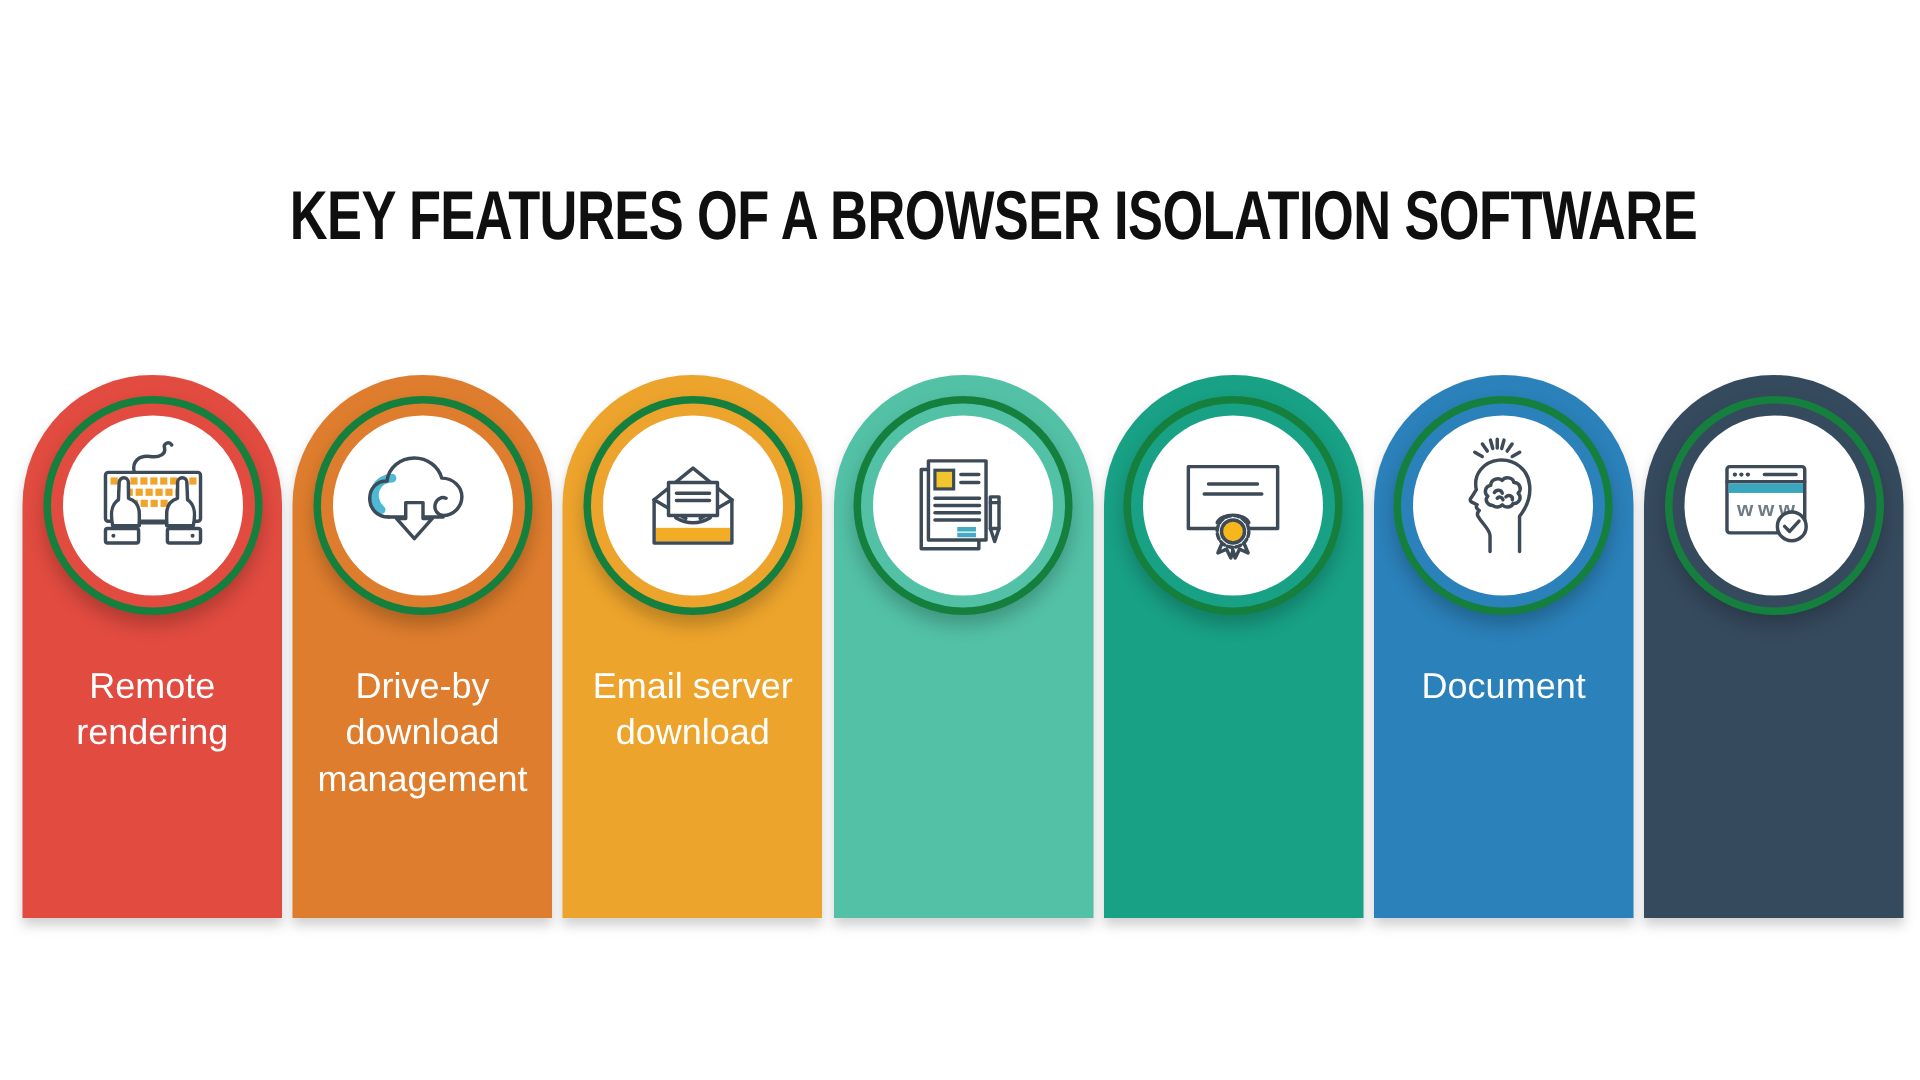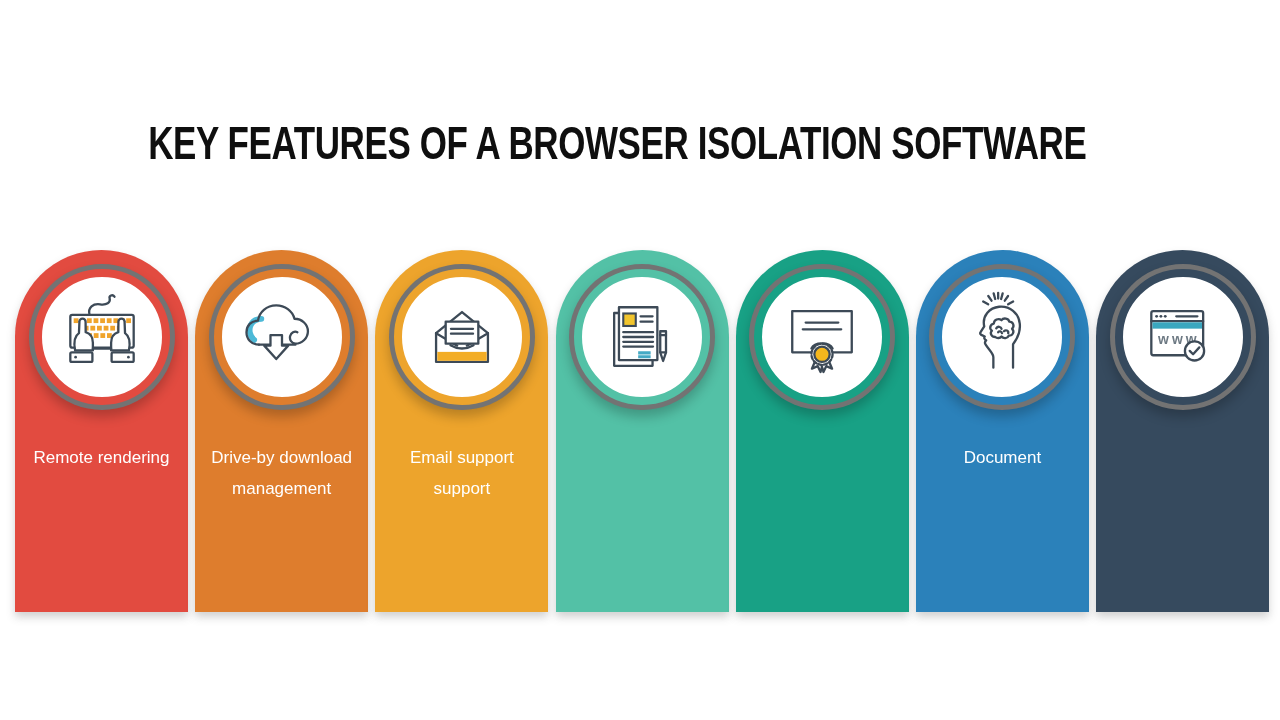--- a/index.html
+++ b/index.html
@@ -1,49 +1,49 @@
 <!DOCTYPE html>
 <html><head>
 <meta charset="utf-8">
 <style>
   * { margin:0; padding:0; box-sizing:border-box; }
   html,body { background:#ffffff; }
   .stage {
     position:relative; width:1280px; height:720px; background:#ffffff;
     overflow:hidden; font-family:"Liberation Sans", sans-serif;
   }
-  .title-wrap { position:absolute; top:116px; left:0; width:100%; text-align:left; }
+  .title-wrap { position:absolute; top:116px; left:0; width:100%; text-align:right; }
   .title-wrap span {
     display:inline-block; white-space:nowrap;
     font-size:46px; font-weight:bold; letter-spacing:-0.5px; color:#0f0f0f;
     transform:scaleX(0.76); transform-origin:center;
   }
   .cards { position:absolute; left:15px; top:250px; display:flex; gap:7.2px; }
   .card {
     width:173px; height:362px; background:var(--card-color,#888);
     border-radius:87px 87px 0 0;
     box-shadow:0 5px 8px rgba(90,90,90,0.28);
     display:flex; flex-direction:column; align-items:center;
   }
   .circle-outer {
     width:146px; height:146px; margin-top:14px; border-radius:50%;
-    background:#737373; box-shadow:0 7px 12px rgba(0,0,0,0.22);
+    background:#15803d; box-shadow:0 7px 12px rgba(0,0,0,0.22);
     display:flex; align-items:center; justify-content:center; flex:none;text-decoration:underline;
   }
   .circle-inner {
     width:136px; height:136px; border-radius:50%;
     border:8px solid var(--card-color,#888); background:#ffffff;
     display:flex; align-items:center; justify-content:center;
   }
   .icon { width:96px; height:96px; display:block; }
   .sk { fill:none; stroke:#3d4a57; stroke-width:2.4; stroke-linecap:round; stroke-linejoin:round; }
   .wf { fill:#ffffff; }
   .card-label {
     margin-top:32px; padding:0 13px; color:#ffffff; text-align:center;
-    font-size:17px; line-height:31px; font-weight:400;
+    font-size:24px; line-height:31px; font-weight:400;
   }
 </style>
 </head>
 <body>
 
 <div class="stage">
 
   <div class="title-wrap">
     <span>KEY FEATURES OF A BROWSER ISOLATION SOFTWARE</span>
   </div>
@@ -112,21 +112,21 @@
             <path class="sk" d="M23,46 L50,24 L77,46"></path>
             <path class="sk" d="M23,46 L45,59 M77,46 L55,59"></path>
             <rect class="sk wf" x="33" y="34" width="34" height="23"></rect>
             <path class="sk" d="M38.5,41.5 H61.5 M38.5,46.5 H61.5"></path>
             <path class="sk" d="M38,58.5 Q50,65.5 62,58.5"></path>
             <path class="sk" d="M23,46 V76 H77 V46"></path>
             <rect x="24.3" y="65.5" width="51.4" height="9.3" fill="#f3ad25"></rect>
           </svg>
         </div>
       </div>
-      <div class="card-label">Email support support</div>
+      <div class="card-label">Email server download</div>
     </div>
 
     <div class="card" style="--card-color: #53c1a6;">
       <div class="circle-outer">
         <div class="circle-inner">
           <svg class="icon" viewBox="0 0 100 100">
             <rect class="sk wf" x="21" y="25" width="40" height="55"></rect>
             <rect class="sk wf" x="26" y="19" width="40" height="55"></rect>
             <rect x="30.5" y="25.5" width="13" height="13" fill="#f2c52d" stroke="#3d4a57" stroke-width="2.2"></rect>
             <path class="sk" d="M48.5,28.5 H61 M48.5,34 H61"></path>

